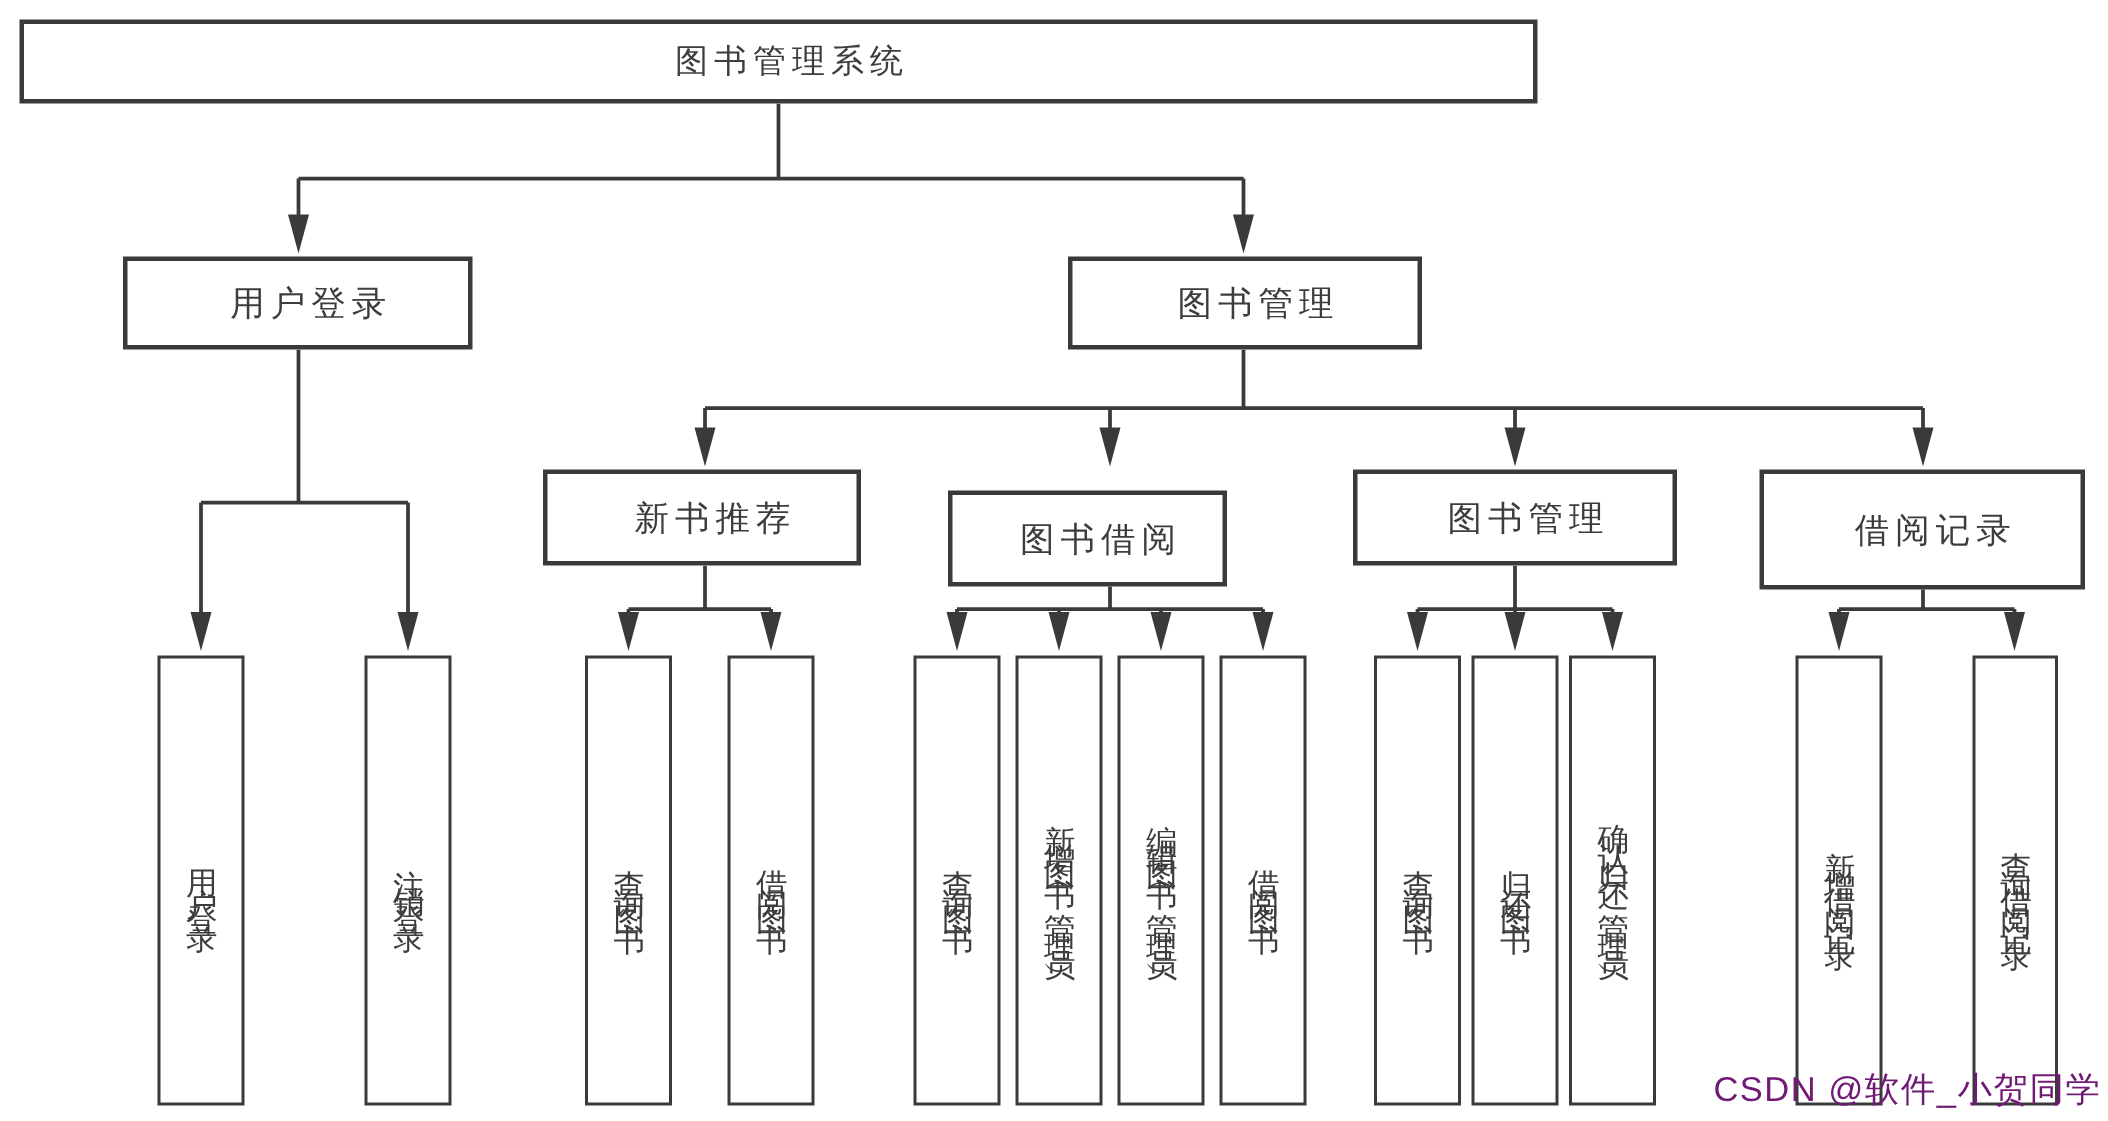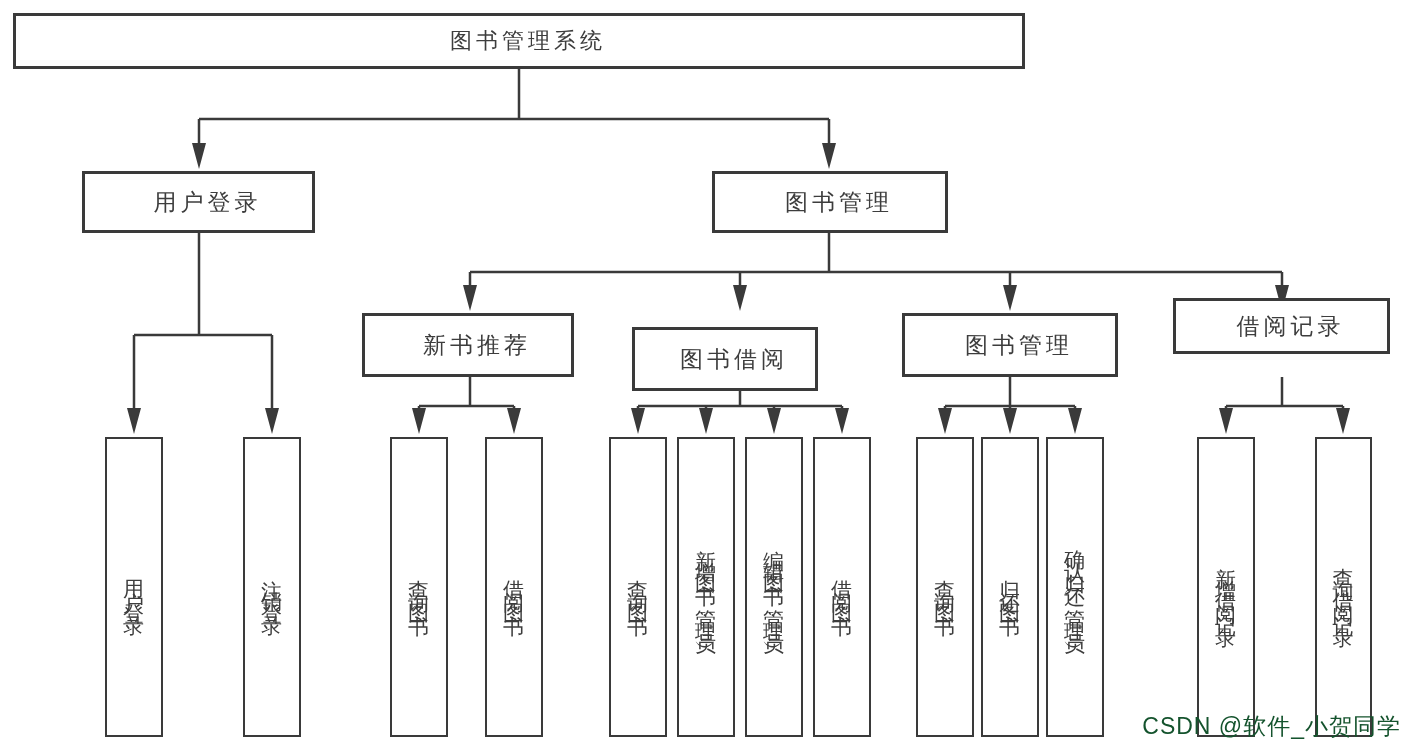--- a/index.html
+++ b/index.html
@@ -46,21 +46,21 @@
     white-space: nowrap;
     line-height: 1;
   }
   .watermark {
     position: absolute;
     top: 711px;
     right: 4px;
     z-index: 3;
     font-size: 23px;
     letter-spacing: 1px;
-    color: #14532d;
+    color: #701a75;
     white-space: nowrap;
   }
 </style>
 </head>
 <body>
 
 <svg class="connectors" viewBox="0 0 1405 747" xmlns="http://www.w3.org/2000/svg">
   <path fill="none" stroke="#3a3a3a" stroke-width="2.5" d="
     M519 69 V119
     M199 119 H829
@@ -118,21 +118,21 @@
 </svg>
 
 <div class="box h root" style="left:13px; top:13px; width:1012px; height:56px;">图书管理系统</div>
 
 <div class="box h" style="left:82px; top:171px; width:233px; height:62px;">用户登录</div>
 <div class="box h" style="left:712px; top:171px; width:236px; height:62px;text-align:right;">图书管理</div>
 
 <div class="box h" style="left:362px; top:313px; width:212px; height:64px;">新书推荐</div>
 <div class="box h" style="left:632px; top:327px; width:186px; height:64px;">图书借阅</div>
 <div class="box h" style="left:902px; top:313px; width:216px; height:64px;">图书管理</div>
-<div class="box h" style="left:1173px; top:298px; width:217px; height:56px;">借阅记录</div>
+<div class="box h" style="left:1173px; top:313px; width:217px; height:80px;">借阅记录</div>
 
 <div class="box v" style="left:105px; top:437px; width:58px; height:300px;">
   <span>用户登录</span>
 </div>
 <div class="box v" style="left:243px; top:437px; width:58px; height:300px;">
   <span>注销登录</span>
 </div>
 
 <div class="box v" style="left:390px; top:437px; width:58px; height:300px;">
   <span>查询图书</span>

